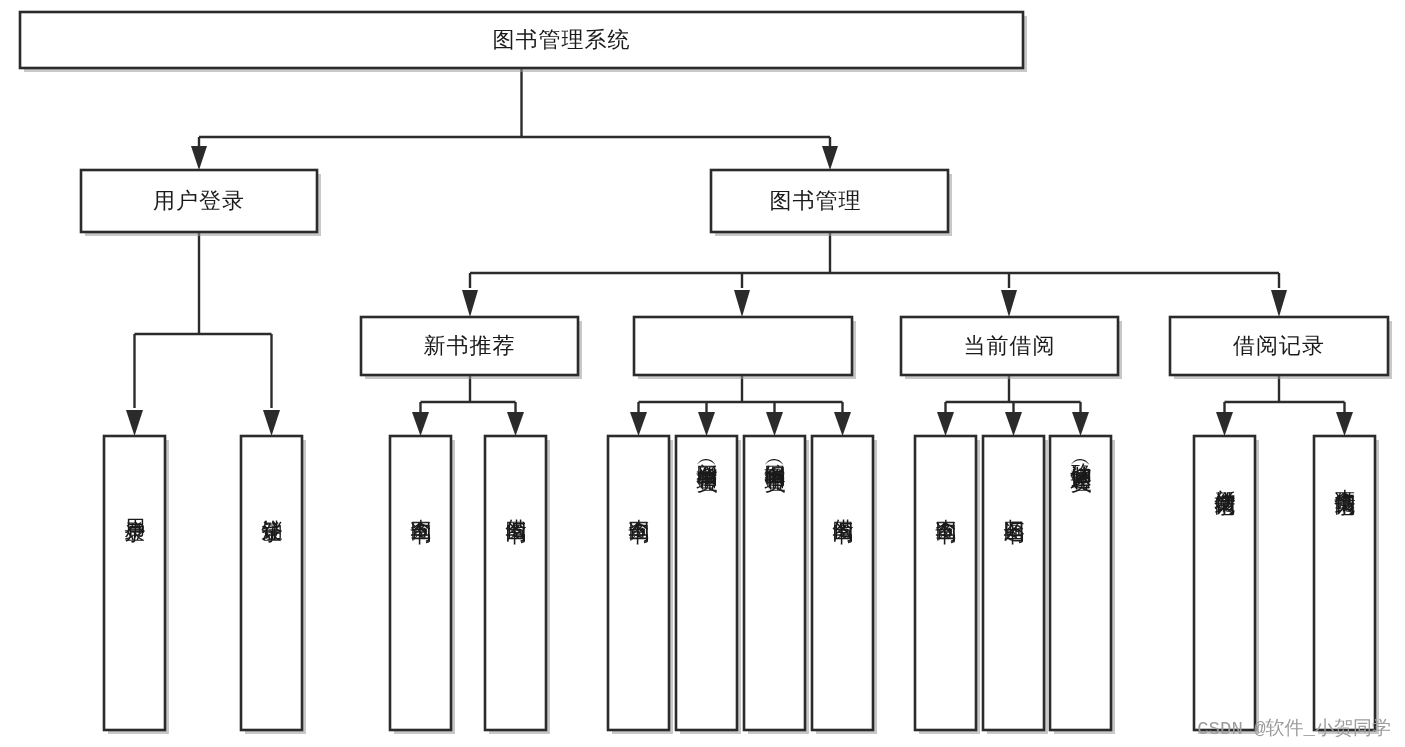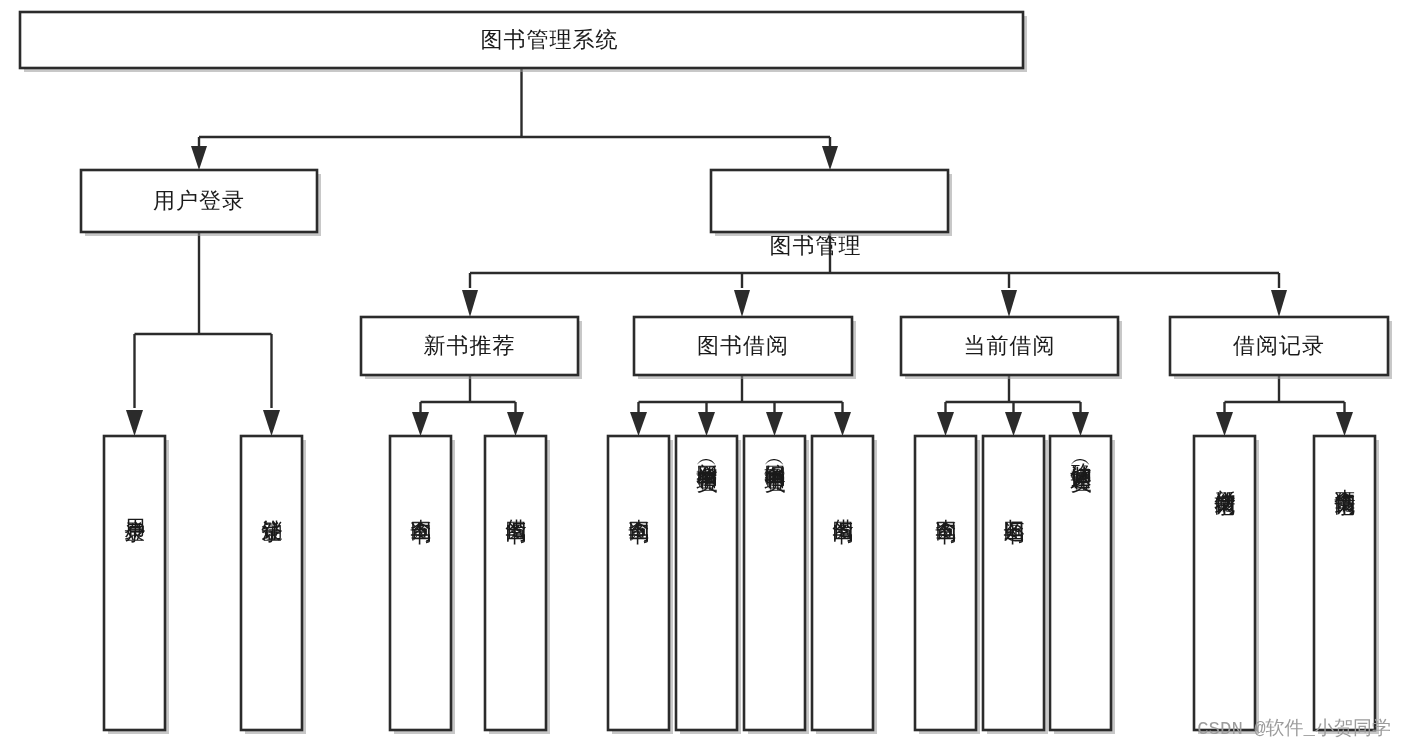--- a/index.html
+++ b/index.html
@@ -247,37 +247,34 @@
       <rect class="node-shadow" x="1198" y="440" width="61" height="294"></rect>
       <rect class="node-box" x="1194" y="436" width="61" height="294"></rect>
     </g>
     <g>
       <rect class="node-shadow" x="1318" y="440" width="61" height="294"></rect>
       <rect class="node-box" x="1314" y="436" width="61" height="294"></rect>
     </g>
 
   </svg>
 
-  <div class="hlabel-wrap" style="left:20px; top:12px; width:1003px; height:56px;padding-left:28px;">
+  <div class="hlabel-wrap" style="left:32px; top:12px; width:1003px; height:56px;padding-left:28px;">
     <span class="hlabel-text">图书管理系统</span>
   </div>
 
   <div class="hlabel-wrap" style="left:81px; top:170px; width:236px; height:62px;">
     <span class="hlabel-text">用户登录</span>
   </div>
-  <div class="hlabel-wrap" style="left:711px; top:170px; width:209px; height:62px;margin-top:45px;">
+  <div class="hlabel-wrap" style="left:711px; top:170px; width:209px; height:62px;">
     <span class="hlabel-text">图书管理</span>
   </div>
 
   <div class="hlabel-wrap" style="left:361px; top:317px; width:217px; height:58px;border-radius:29px;">
     <span class="hlabel-text">新书推荐</span>
   </div>
-  <div class="hlabel-wrap" style="left:634px; top:317px; width:218px; height:58px;">
-    <span class="hlabel-text">图书借阅</span>
-  </div>
   <div class="hlabel-wrap" style="left:901px; top:317px; width:217px; height:58px;">
     <span class="hlabel-text">当前借阅</span>
   </div>
   <div class="hlabel-wrap" style="left:1170px; top:317px; width:218px; height:58px;">
     <span class="hlabel-text">借阅记录</span>
   </div>
 
   <div class="vlabel-wrap" style="left:104px; top:436px; width:61px; height:294px; padding-top:66px; box-sizing:border-box;">
     <span class="vlabel-text">用户登录</span>
   </div>

